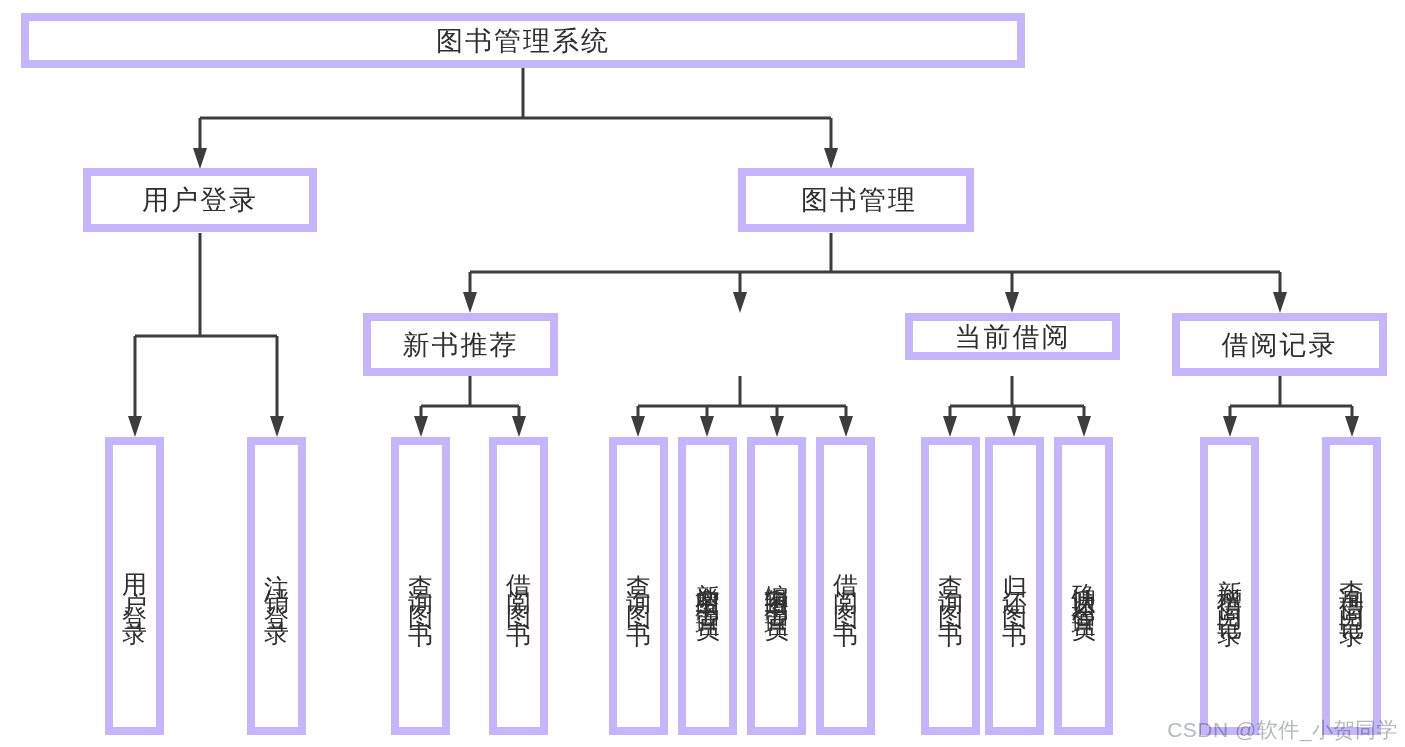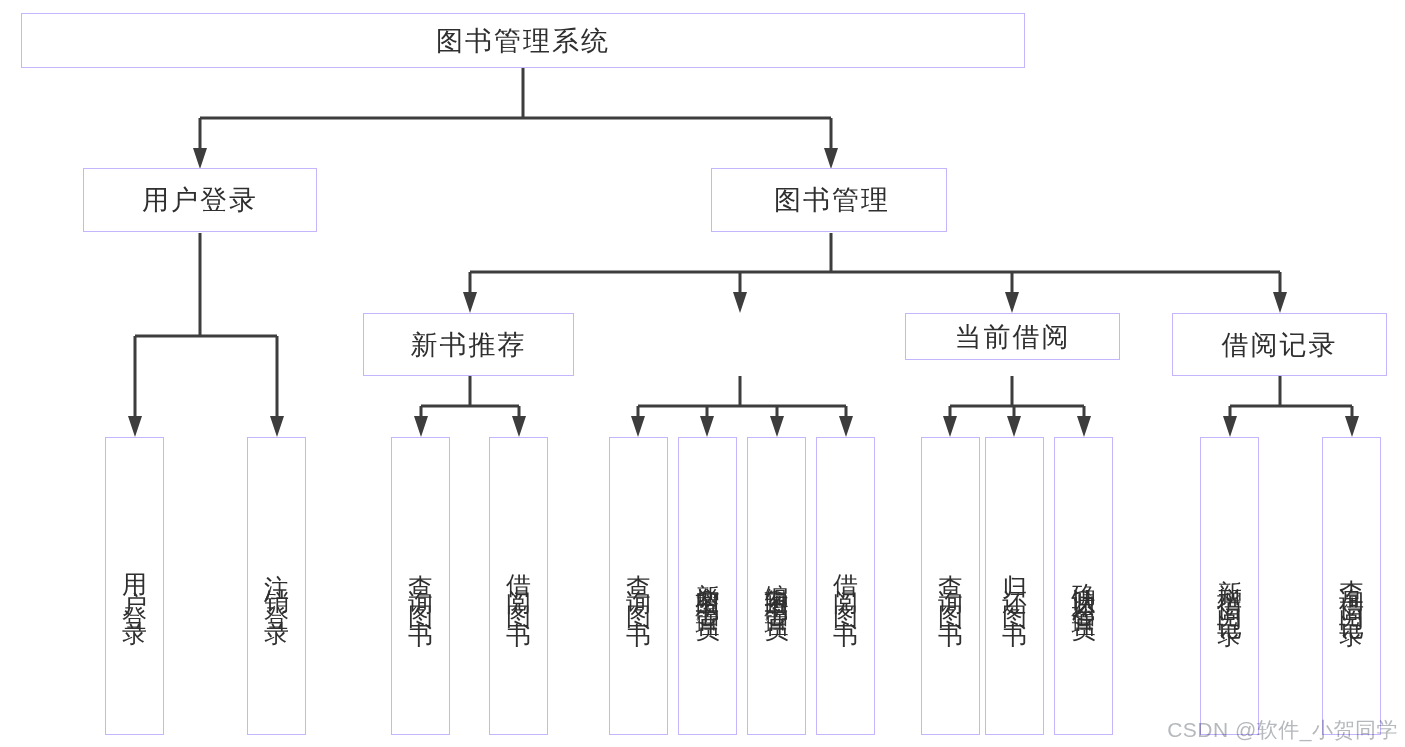--- a/index.html
+++ b/index.html
@@ -8,21 +8,21 @@
     width:1405px;height:747px;
     background:#ffffff;
     font-family:"Liberation Sans", sans-serif;
     color:#2f2f2f;
     overflow:hidden;
   }
   svg.wires{position:absolute;left:0;top:0;width:1405px;height:747px;}
   .node{
     position:absolute;
     box-sizing:border-box;
-    border:1px solid #c4b5fd;
+    border:8px solid #c4b5fd;
     background:#ffffff;
     display:flex;align-items:center;justify-content:center;
     text-align:center;
     font-size:27px;
     letter-spacing:2px;
     color:#2f2f2f;
     z-index:2;
   }
   .leaf{width:59px;height:298px;top:437px;}
   .leaf .label{
@@ -92,25 +92,25 @@
     </g>
   </svg>
 
   <div class="node" style="left:21px;top:13px;width:1004px;height:55px;">
     <span class="label">图书管理系统</span>
   </div>
 
   <div class="node" style="left:83px;top:168px;width:234px;height:64px;">
     <span class="label">用户登录</span>
   </div>
-  <div class="node" style="left:711px;top:168px;width:236px;height:64px;padding-left:6px;">
+  <div class="node" style="left:738px;top:168px;width:236px;height:64px;padding-left:6px;">
     <span class="label">图书管理</span>
   </div>
 
-  <div class="node" style="left:363px;top:313px;width:211px;height:63px;align-items:center;">
+  <div class="node" style="left:363px;top:313px;width:195px;height:63px;align-items:center;">
     <span class="label">新书推荐</span>
   </div>
   <div class="node" style="left:905px;top:313px;width:215px;height:47px;">
     <span class="label">当前借阅</span>
   </div>
   <div class="node" style="left:1172px;top:313px;width:215px;height:63px;">
     <span class="label">借阅记录</span>
   </div>
 
   <div class="node leaf" style="left:105px;">

